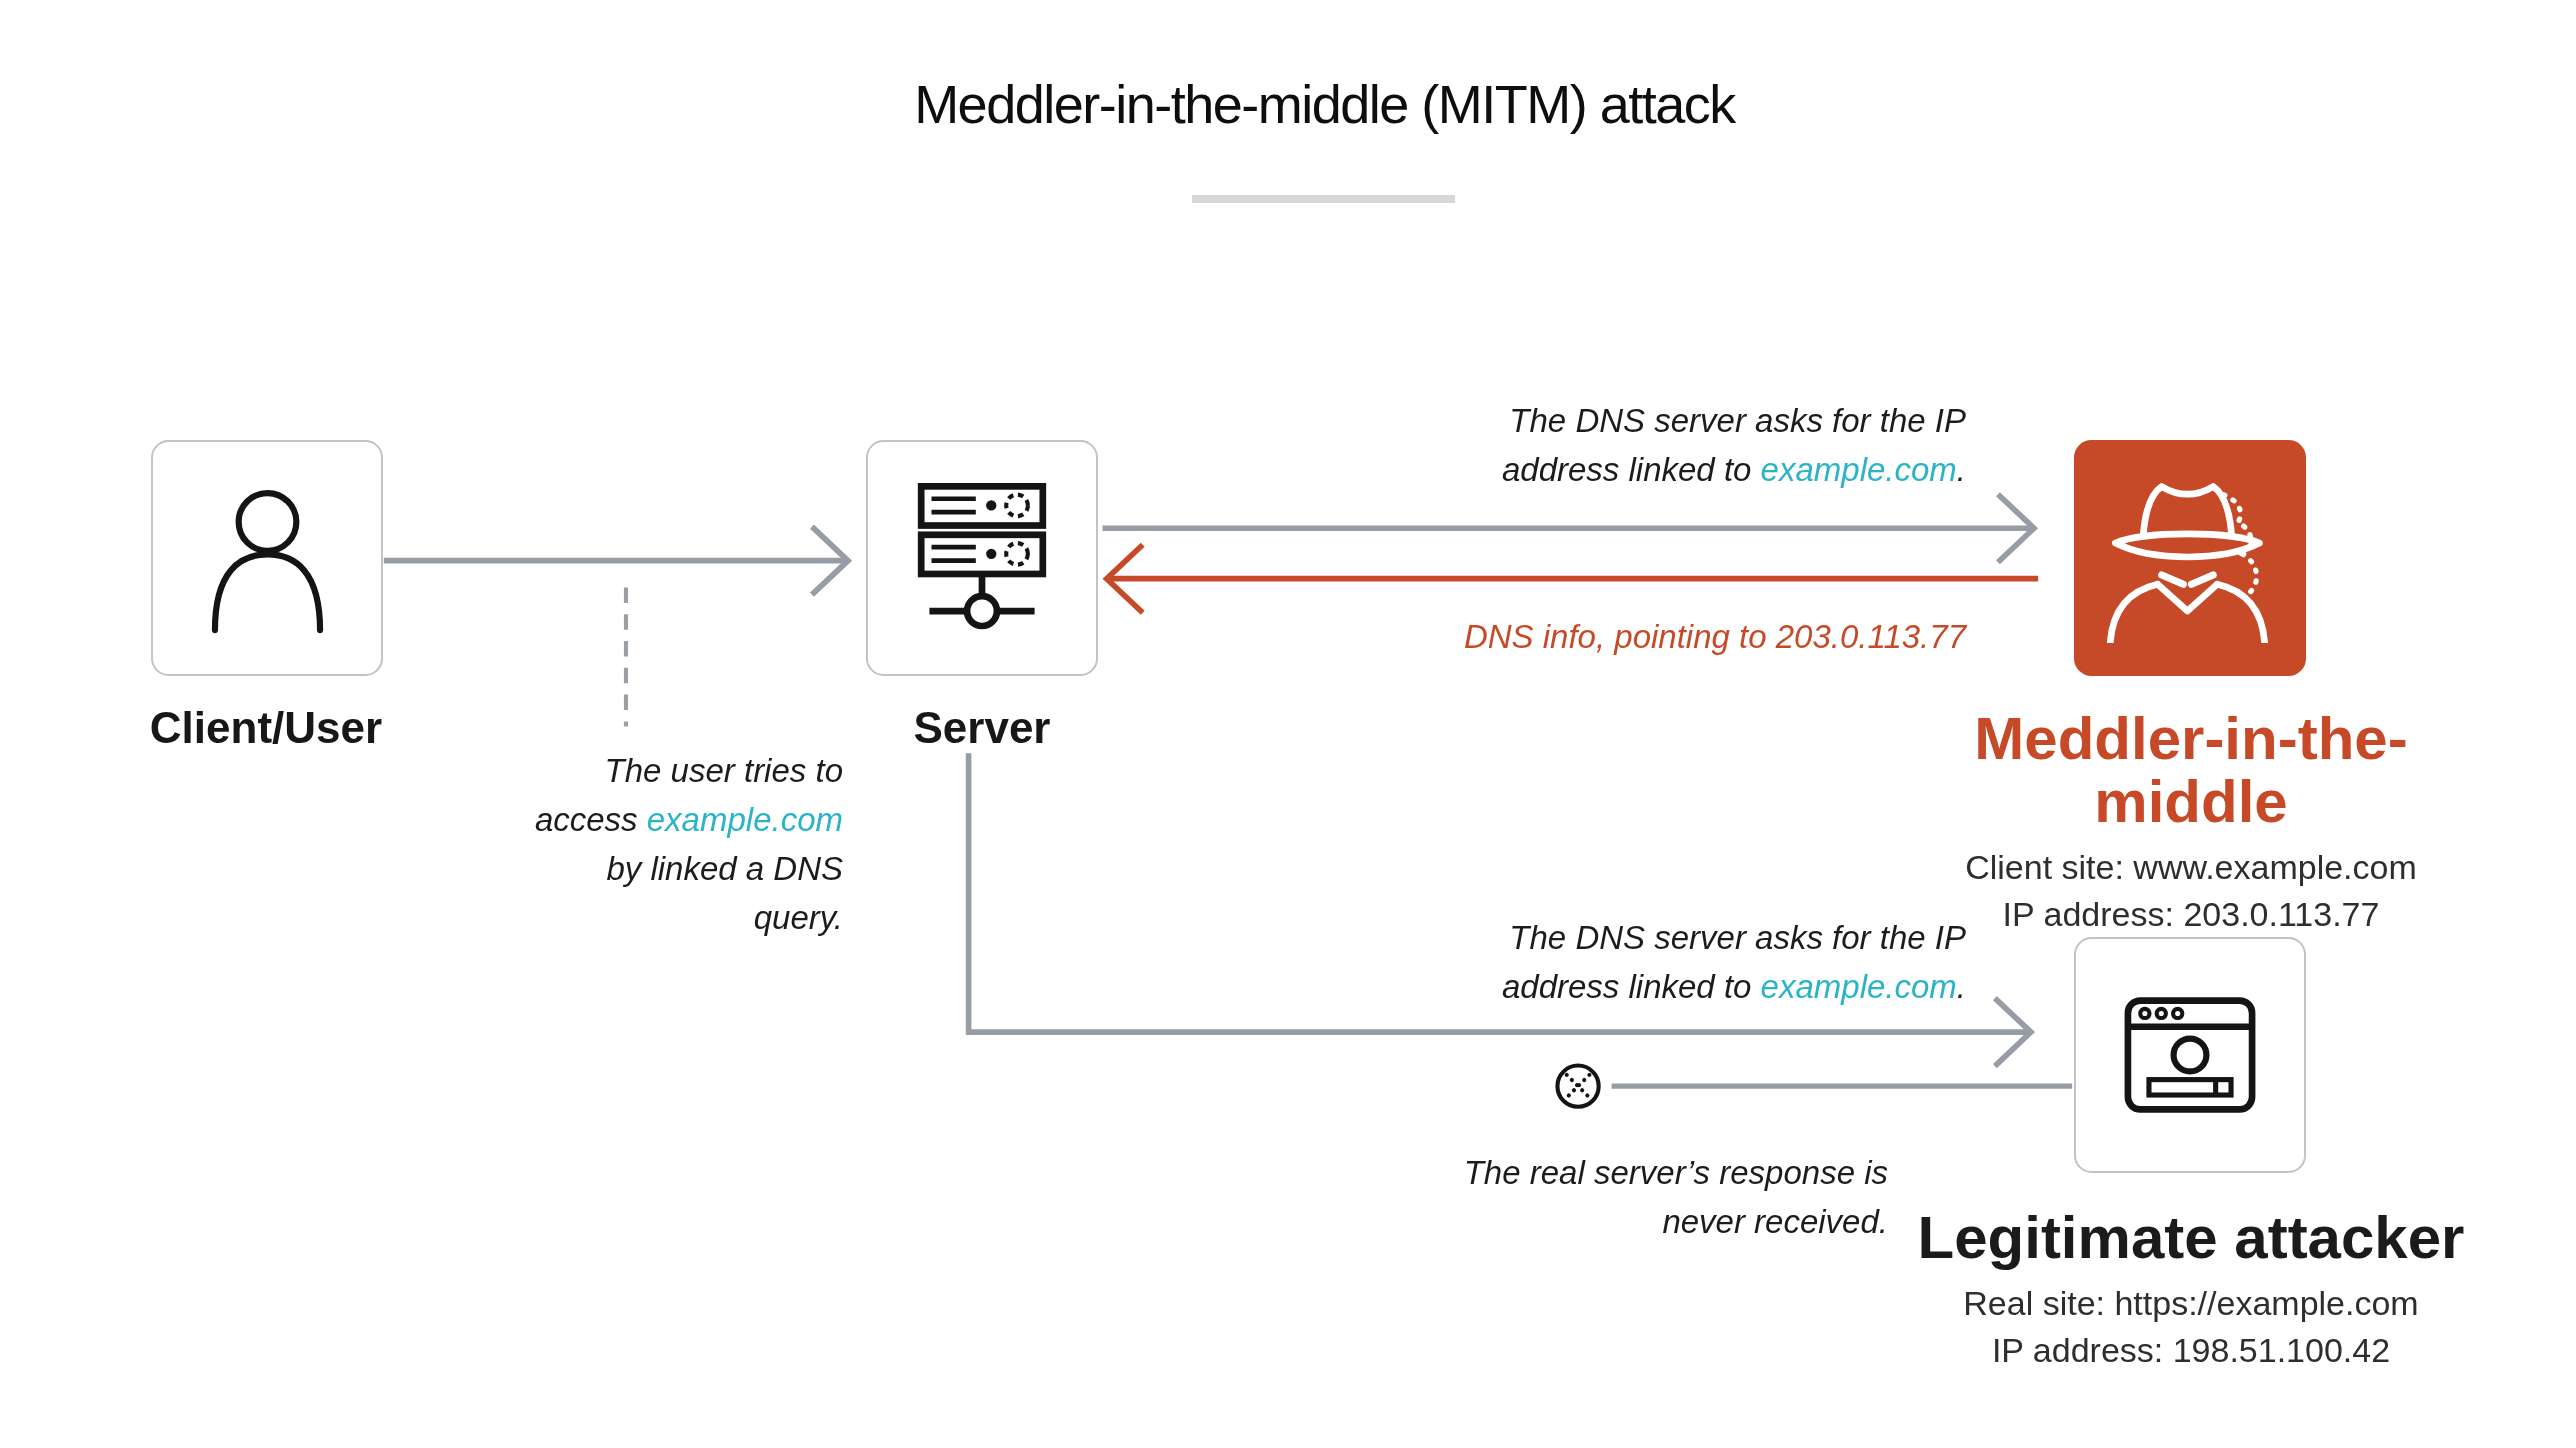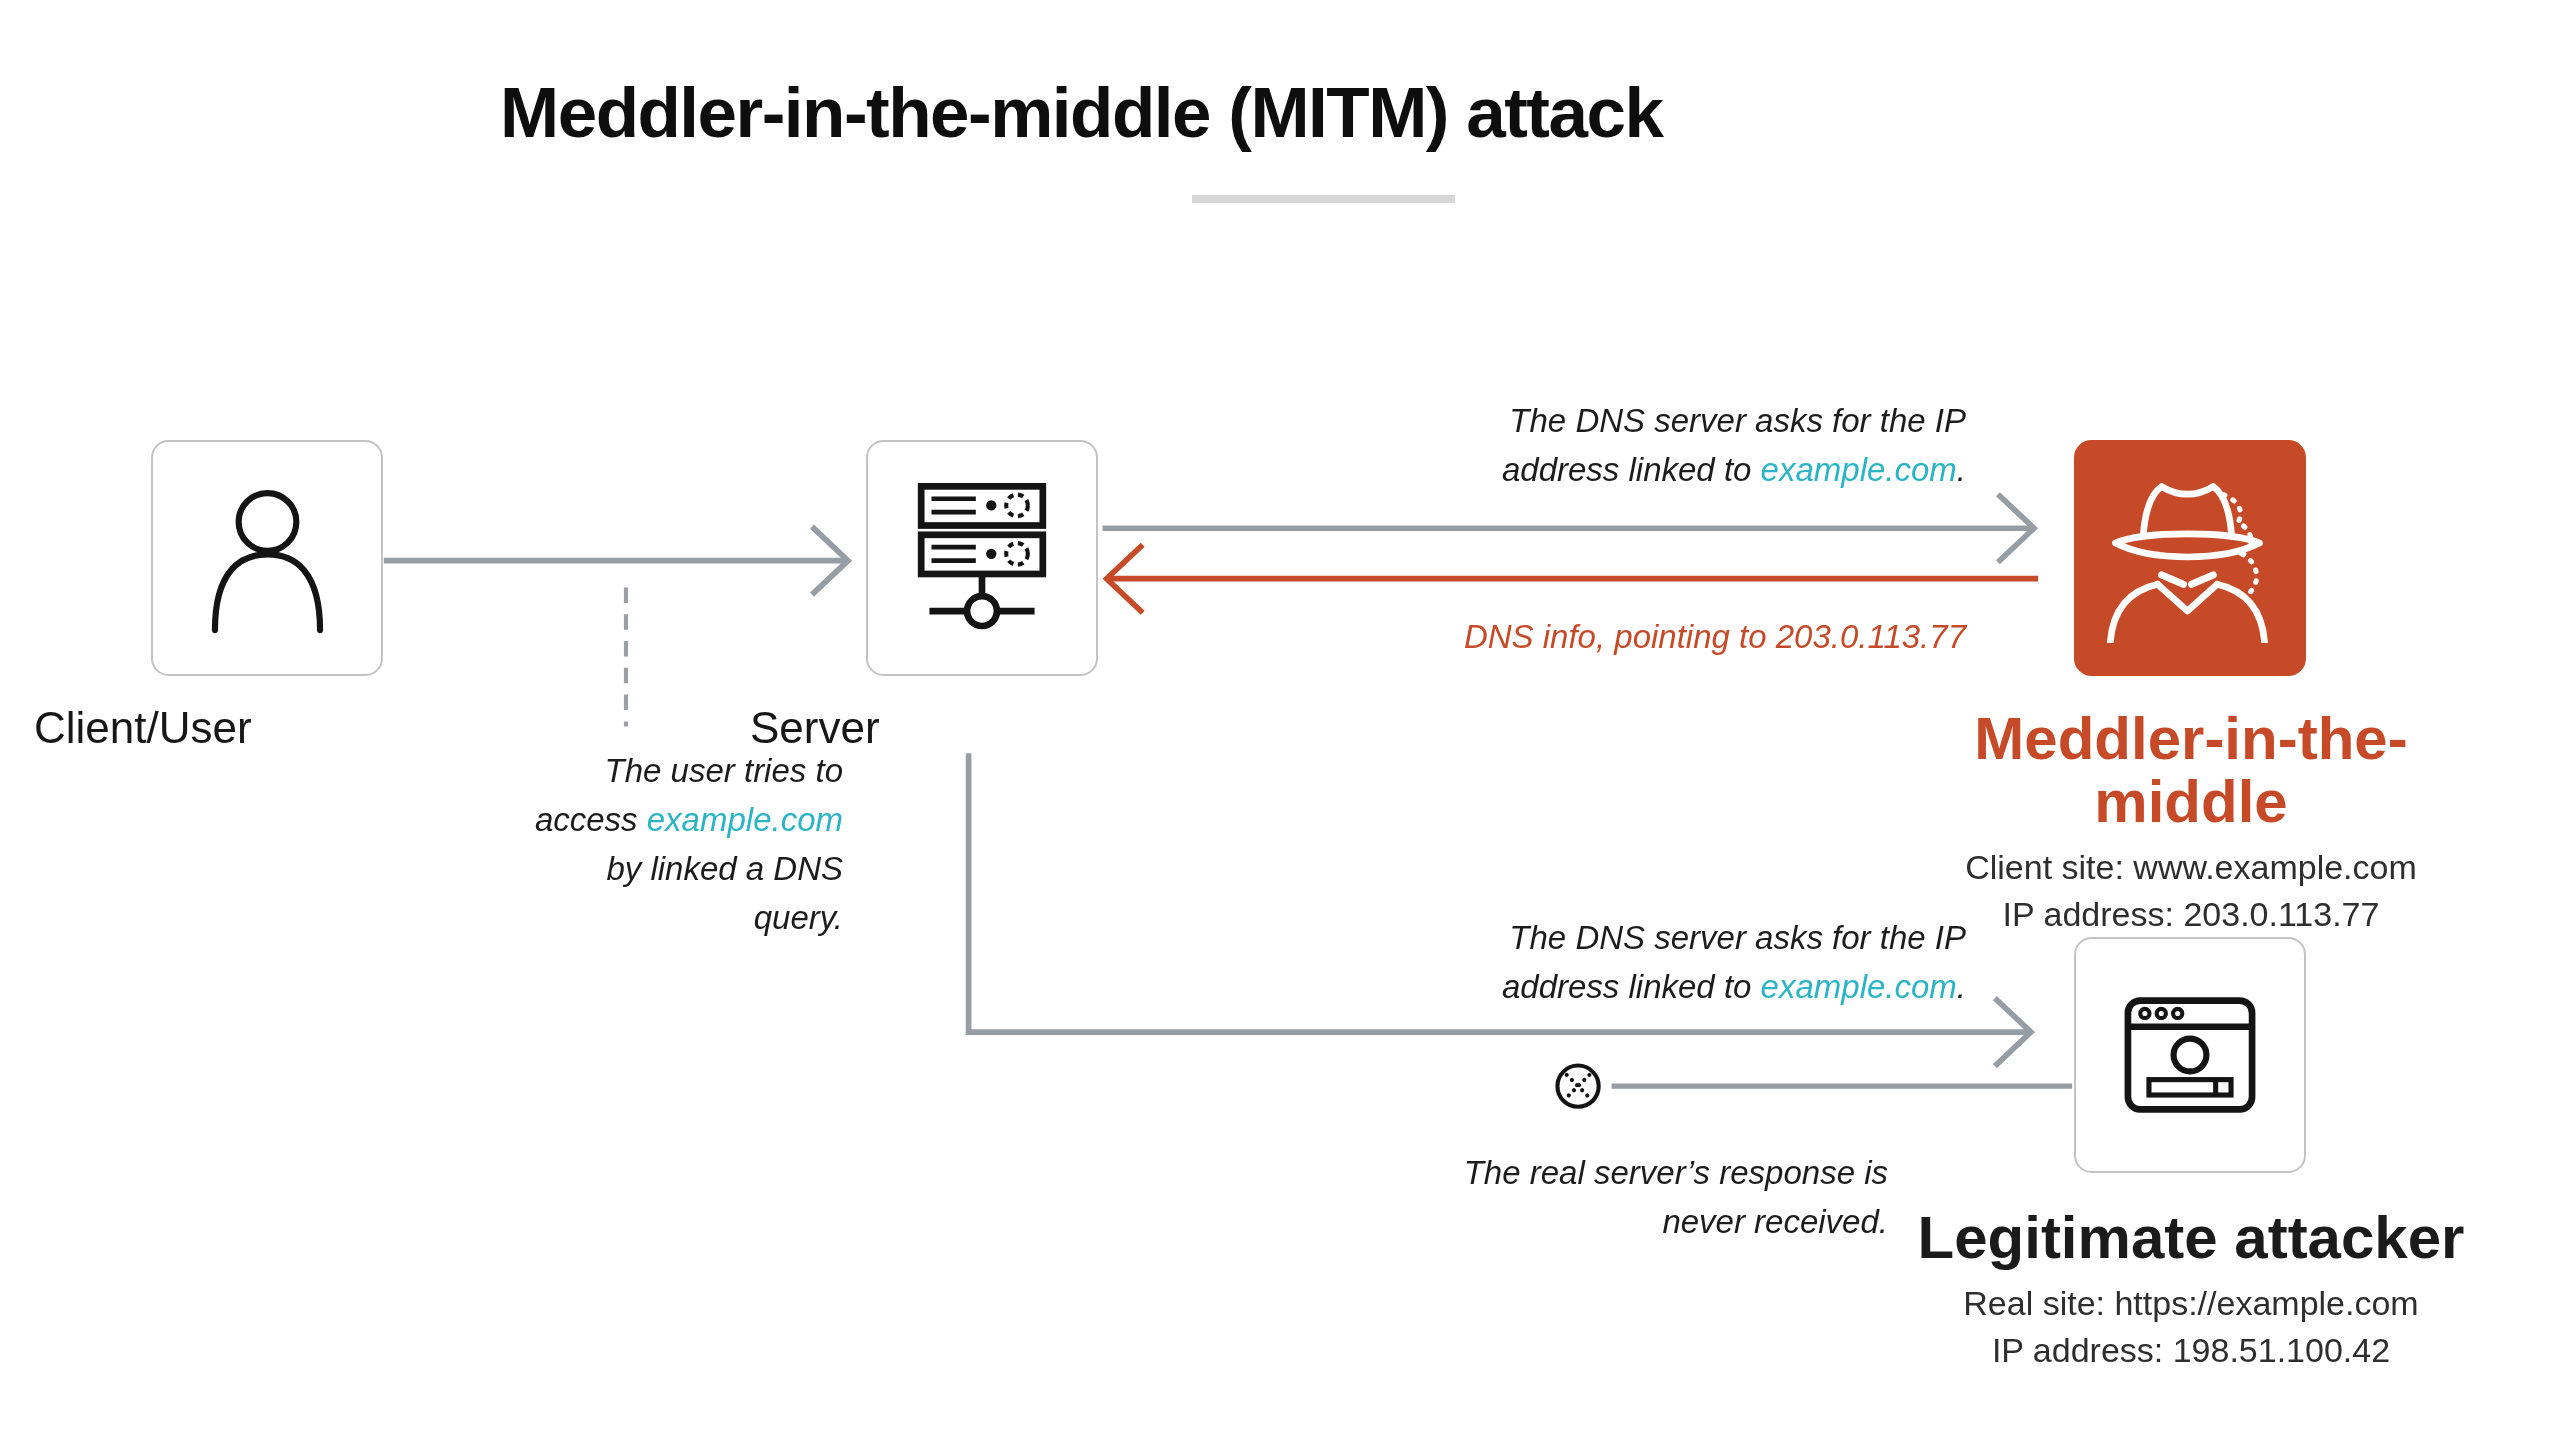--- a/index.html
+++ b/index.html
@@ -2,34 +2,34 @@
 <html style="--accent: #c74a28; --teal: #2bb3c6; --arrow_gray: #969da5; --border_gray: #c3c3c3; --underline_gray: #d7d7d7; --icon_black: #141414; --text_dark: #171717;font-size:8.2px"><head>
 <meta charset="utf-8">
 <style>
   html,body { margin:0; padding:0; background:#ffffff; }
   .canvas {
     position:relative; width:2576px; height:1449px; background:#fff;
     font-family:"Liberation Sans", sans-serif; color:#1b1b1b; overflow:hidden;
   }
   .abs { position:absolute; }
   .page-title {
-    left:500px; top:76px; width:1649px; 
-    font-size:71px; font-weight:700; letter-spacing:-1.5px; color:#0e0e0e; line-height:1.05;
+    left:500px; top:76px; width:1649px; text-align:center;
+    font-size:54px; font-weight:400; letter-spacing:-1.5px; color:#0e0e0e; line-height:1.05;
   }
   .title-rule { left:1192px; top:195px; width:263px; height:8.2px; background:var(--underline_gray,#d7d7d7); }
 
   .box {
     width:232px; height:236px; border-radius:17.5px; background:#fff;
     border:2.1px solid var(--border_gray,#c3c3c3); box-sizing:border-box;
     display:flex; align-items:center; justify-content:center;
   }
   .box.filled { background:var(--accent,#c74a28); border:none; }
 
   .node-label {
-    width:464px; text-align:left; font-size:44px; font-weight:400; color:#171717; line-height:1.05;
+    width:464px; text-align:center; font-size:44px; font-weight:700; color:#171717; line-height:1.05;
   }
   .info-block { width:598px; text-align:center; }
   .info-title { font-size:60px; font-weight:700; line-height:1.05; margin-bottom:11.3px; }
   .info-title.red { color:var(--accent,#c74a28); }
   .info-line { font-size:34px; line-height:47px; color:#2e2e2e; }
 
   .note { font-size:33px; font-style:italic; line-height:49px; color:#1c1c1c; text-align:right; }
   .note.red { color:var(--accent,#c74a28); }
   .link-teal { color:var(--teal,#2bb3c6); }
 

